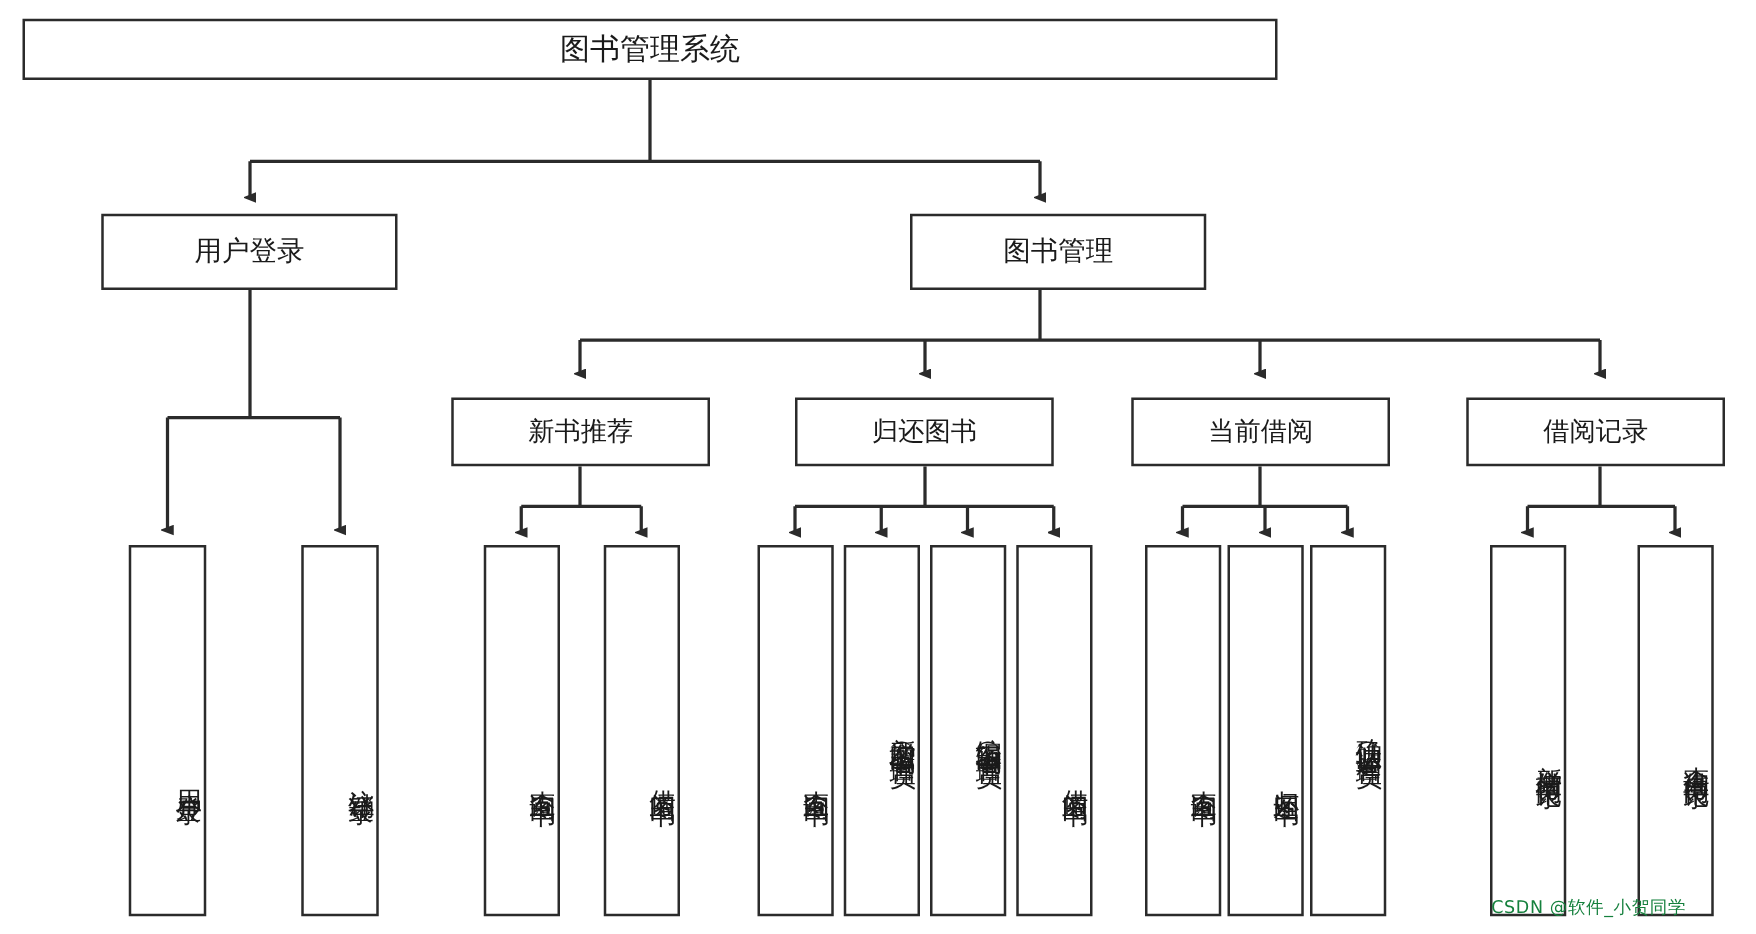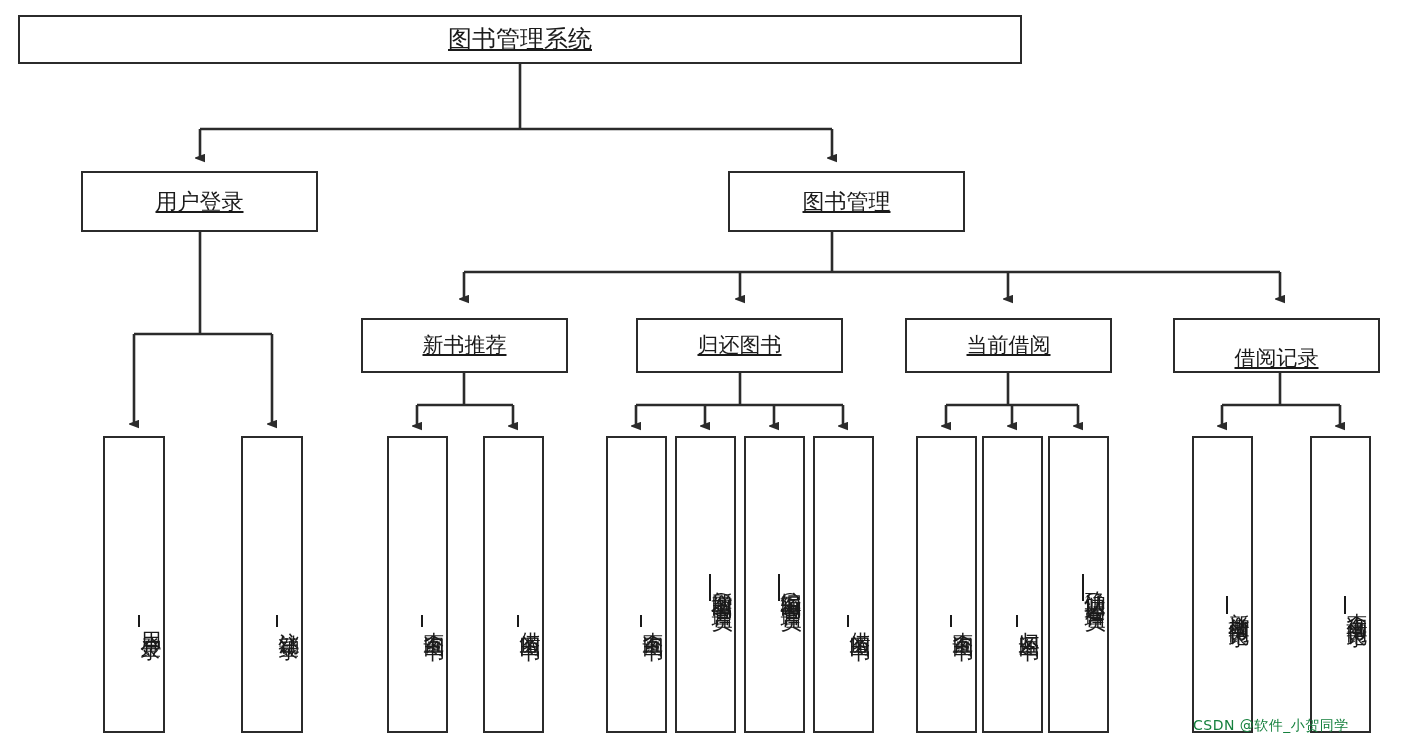--- a/index.html
+++ b/index.html
@@ -29,21 +29,20 @@
   .node {
     position: absolute;
     box-sizing: border-box;
     border: 2px solid #2b2b2b;
     background: #ffffff;
     display: flex;
     align-items: center;
     justify-content: center;
     color: #1a1a1a;
     line-height: 1.18;
-    text-decoration: underline;
   }
   .node.horiz {
     writing-mode: horizontal-tb;
   }
   .node.vert {
     writing-mode: vertical-rl;
     text-orientation: upright;
     letter-spacing: 3px;
     align-items: flex-start;
     justify-content: center;
@@ -136,21 +135,21 @@
 
   <div class="node horiz lvl2" style="left:361px; top:318px; width:207px; height:55px;">
     <span class="node-label">新书推荐</span>
   </div>
   <div class="node horiz lvl2" style="left:636px; top:318px; width:207px; height:55px;">
     <span class="node-label">归还图书</span>
   </div>
   <div class="node horiz lvl2" style="left:905px; top:318px; width:207px; height:55px;">
     <span class="node-label">当前借阅</span>
   </div>
-  <div class="node horiz lvl2" style="left:1173px; top:318px; width:207px; height:55px;align-items:flex-end;">
+  <div class="node horiz lvl2" style="left:1173px; top:318px; width:207px; height:55px;">
     <span class="node-label">借阅记录</span>
   </div>
 
   <div class="node vert lvl3" style="left:103px; top:436px; width:62px; height:297px; padding-top:72px;">
     <span class="node-label">用户登录</span>
   </div>
   <div class="node vert lvl3" style="left:241px; top:436px; width:62px; height:297px; padding-top:72px;">
     <span class="node-label">注销登录</span>
   </div>
 

